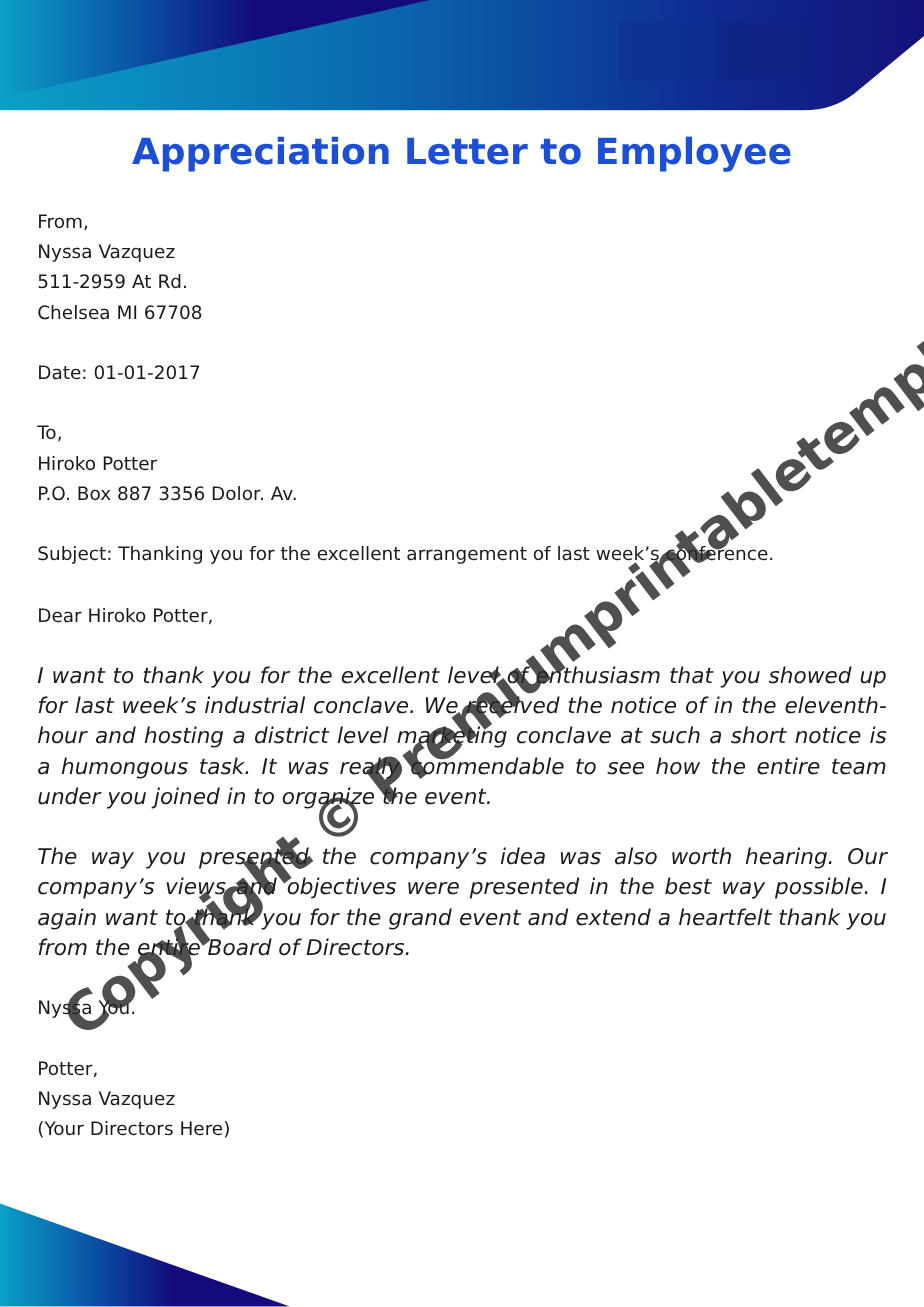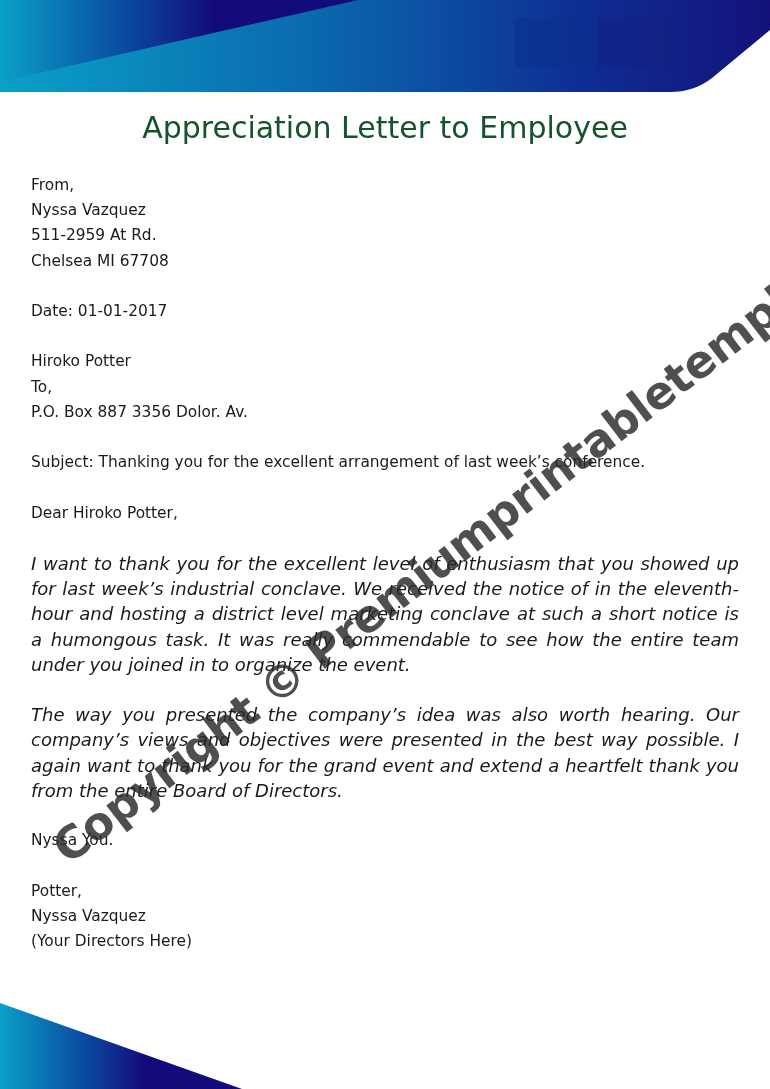--- a/index.html
+++ b/index.html
@@ -24,24 +24,24 @@
       position: absolute;
       left: 0; top: 990px;
       width: 770px; height: 99px;
     }
     .title {
       position: absolute;
       left: 0; top: 110px;
       width: 770px;
       text-align: center;
       font-family: "DejaVu Sans", sans-serif;
-      font-weight: normal;
+      font-weight: bold;
       font-size: 30px;
       letter-spacing: 0px;
-      color: #14532d;
+      color: #1d4ed8;
       margin: 0;
     }
     .letter {
       position: absolute;
       left: 31px;
       top: 173px;
       width: 708px;
       font-size: 15.4px;
       line-height: 25.2px;
       color: #1a1a1a;
@@ -116,22 +116,22 @@
   <div>
     <span class="line">From,</span>
     <span class="line">Nyssa Vazquez</span>
     <span class="line">511-2959 At Rd.</span>
     <span class="line">Chelsea MI 67708</span>
   </div>
   <span class="gap"></span>
   <span class="line">Date: 01-01-2017</span>
   <span class="gap"></span>
   <div>
+    <span class="line">To,</span>
     <span class="line">Hiroko Potter</span>
-    <span class="line">To,</span>
     <span class="line">P.O. Box 887 3356 Dolor. Av.</span>
   </div>
   <span class="gap"></span>
   <span class="line">Subject: Thanking you for the excellent arrangement of last week’s conference.</span>
   <span class="gap"></span>
   <span class="line">Dear Hiroko Potter,</span>
   <span class="gap"></span>
   <span class="para">I want to thank you for the excellent level of enthusiasm that you showed up for last week’s industrial conclave. We received the notice of in the eleventh-hour and hosting a district level marketing conclave at such a short notice is a humongous task. It was really commendable to see how the entire team under you joined in to organize the event.</span>
   <span class="gap"></span>
   <span class="para">The way you presented the company’s idea was also worth hearing. Our company’s views and objectives were presented in the best way possible. I again want to thank you for the grand event and extend a heartfelt thank you from the entire Board of Directors.</span>

